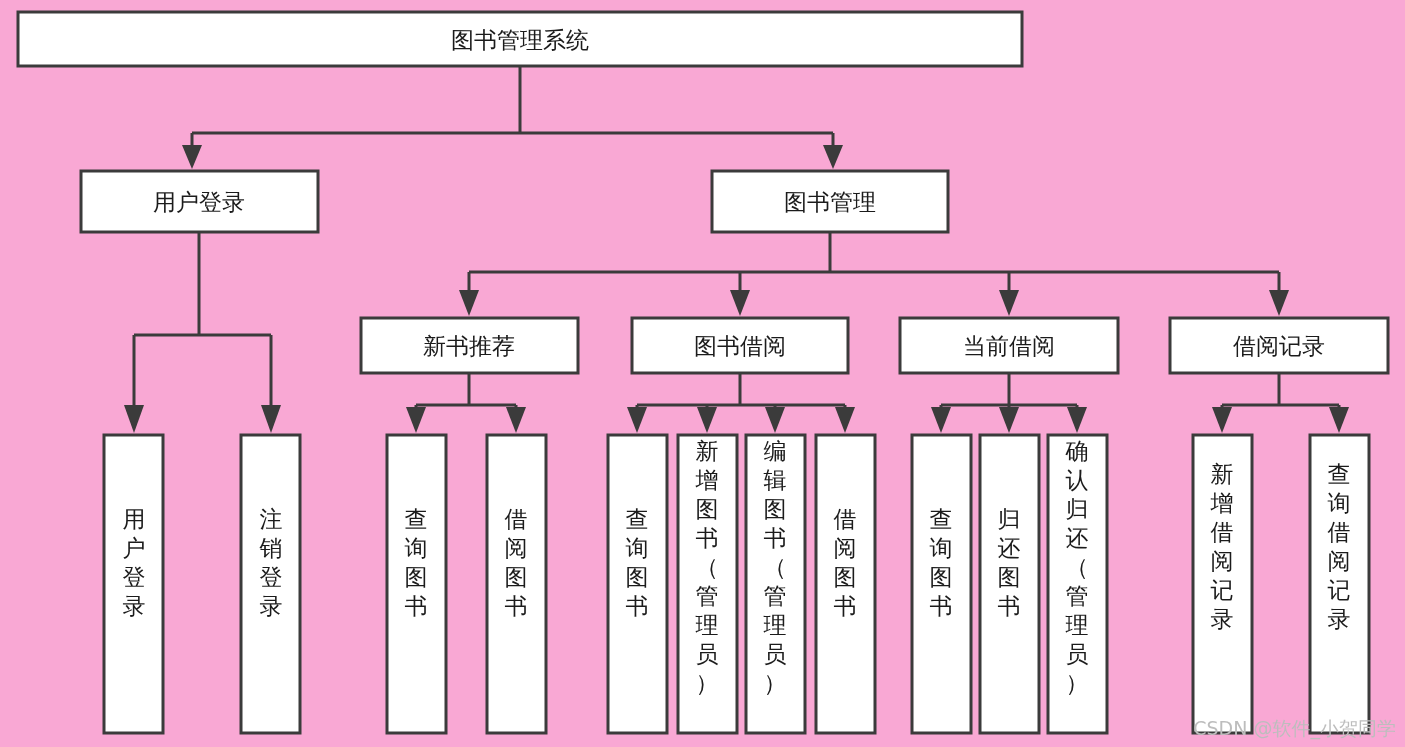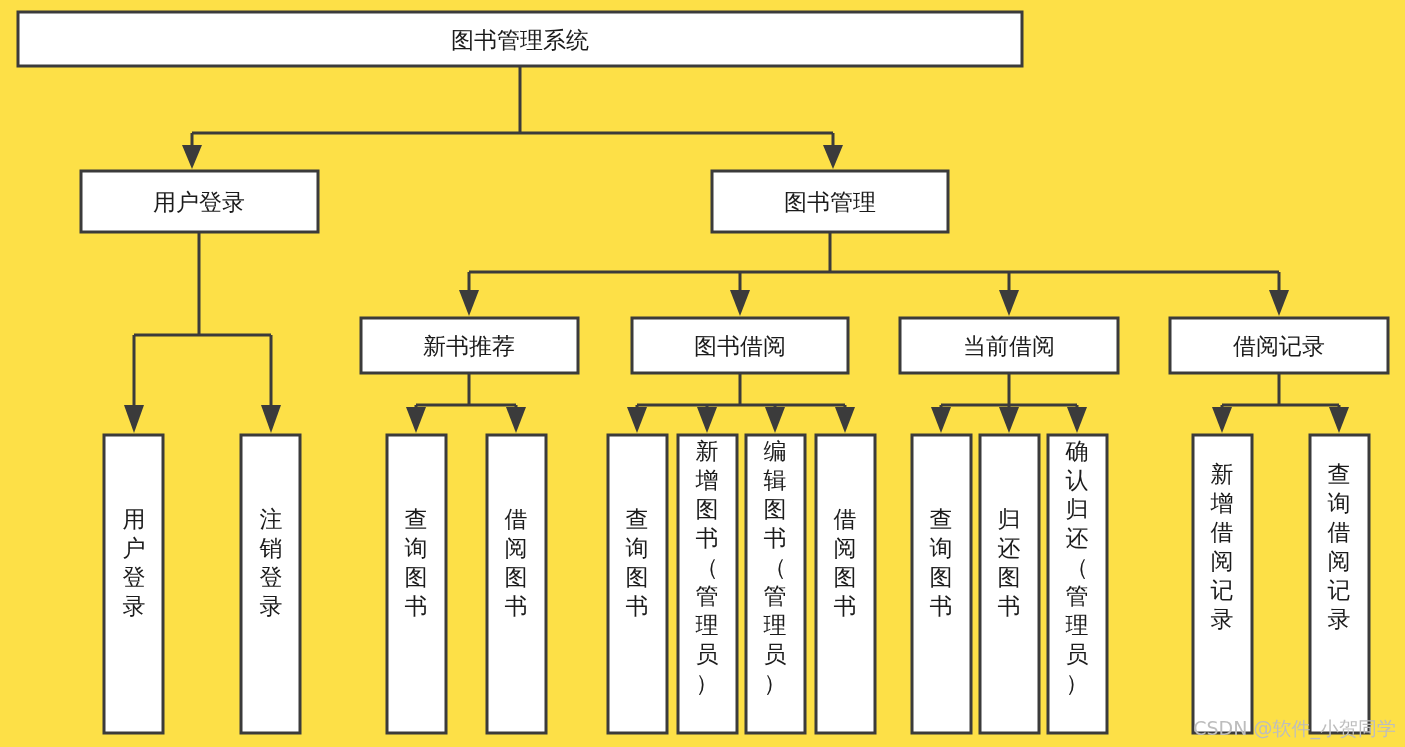--- a/index.html
+++ b/index.html
@@ -8,21 +8,21 @@
     padding: 0;
     background: #ffffff;
   }
   body {
     font-family: "DejaVu Sans", "Liberation Sans", sans-serif;
   }
   #diagram-root {
     position: relative;
     width: 1405px;
     height: 747px;
-    background: #fde047;
+    background: #f9a8d4;
     overflow: hidden;
   }
   svg#flow-svg {
     position: absolute;
     left: 0;
     top: 0;
     width: 1405px;
     height: 747px;
     display: block;
   }

